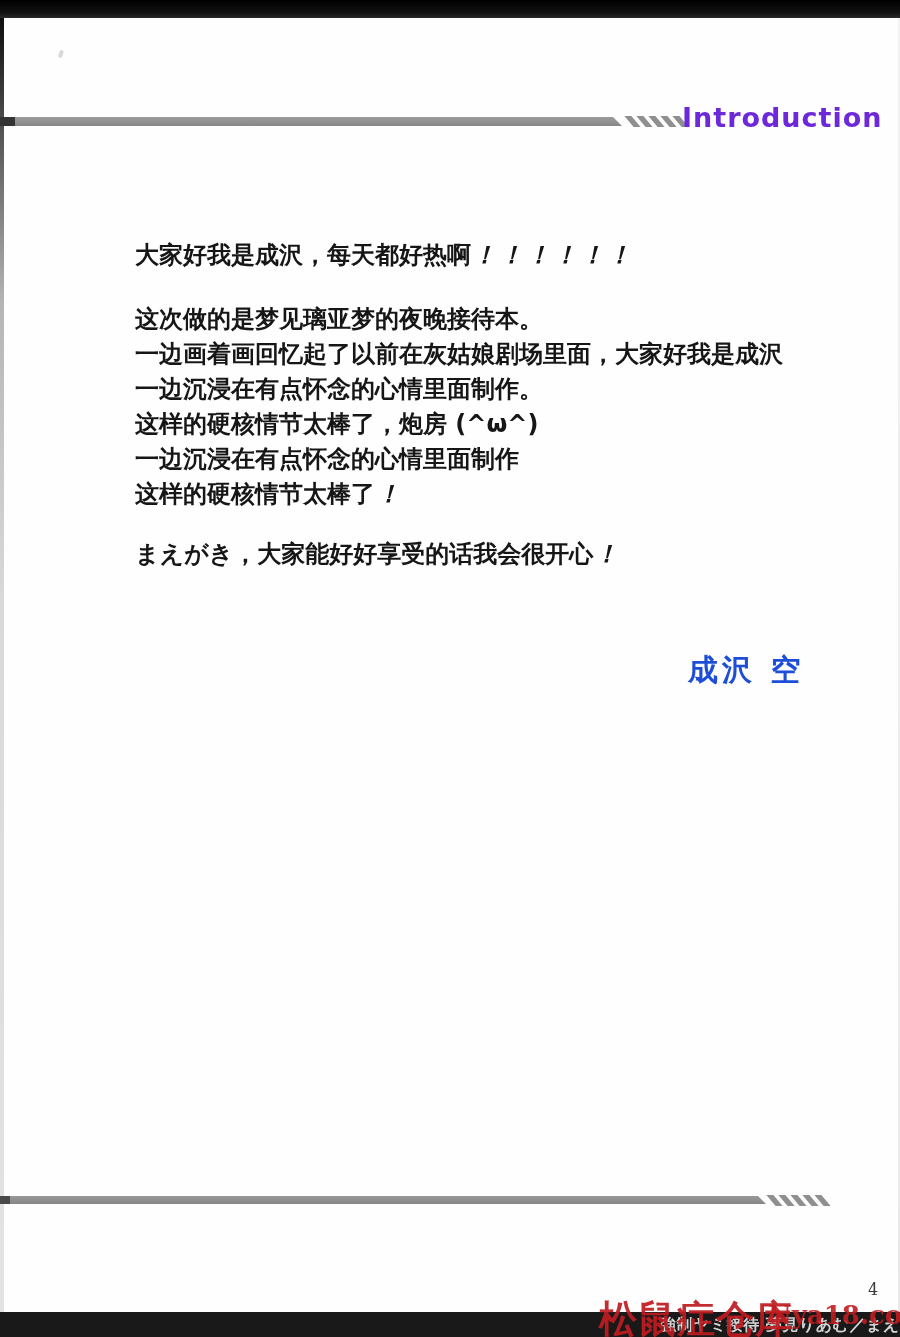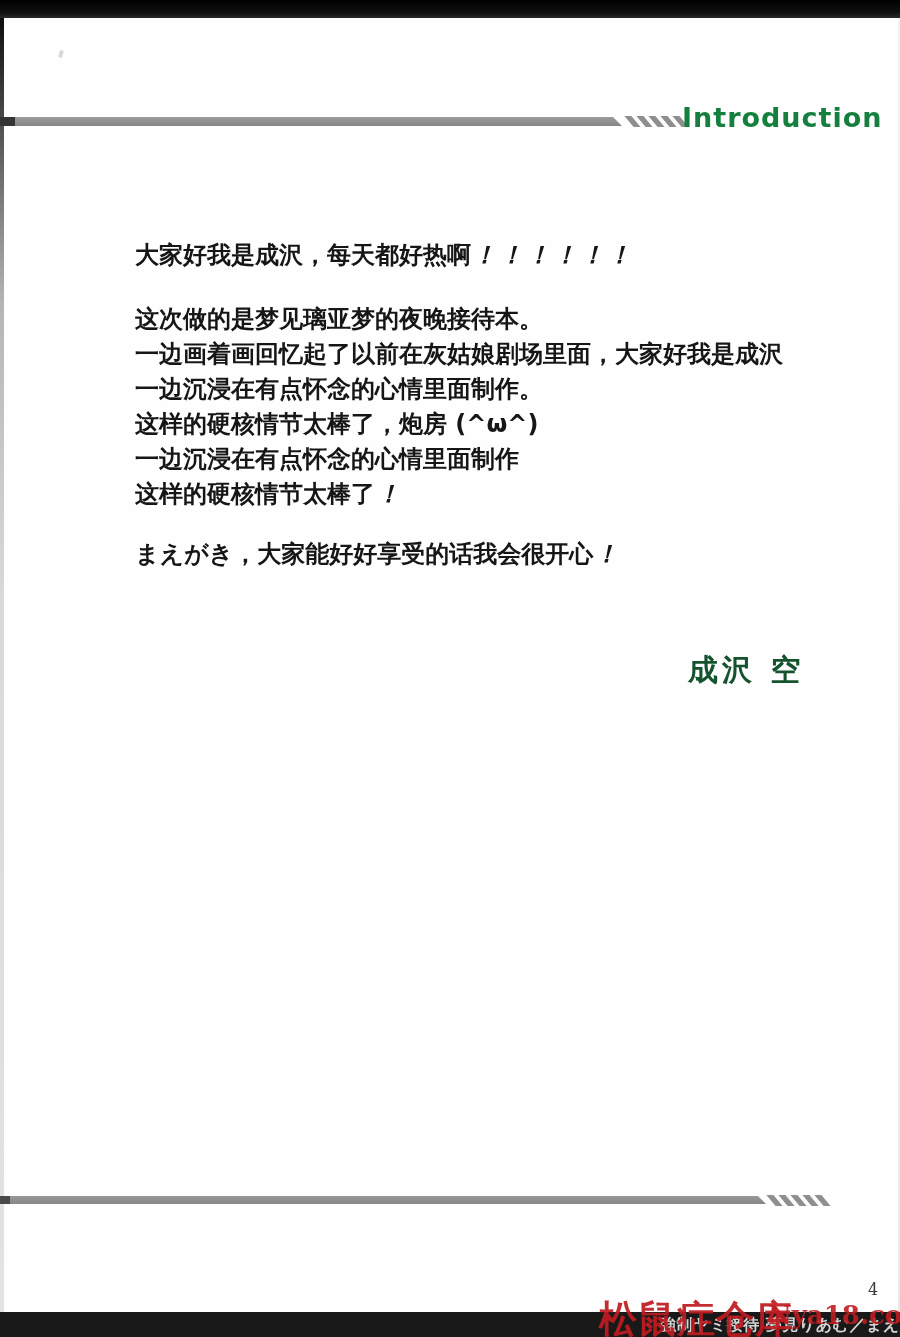--- a/index.html
+++ b/index.html
@@ -44,21 +44,21 @@
   }
   .stripes.header-stripes{top:116px;left:629px;}
   .stripe{
     width:7px;height:11px;background:#8f8f8f;
     margin-right:5px;
     transform:skewX(40deg);
   }
   .intro-title{
     position:absolute;left:682px;top:102px;
     font-size:27px;font-weight:bold;letter-spacing:1px;
-    color:#15803d;
+    color:#6d28d9;
   }
 
   
   .body-text{
     position:absolute;left:135px;top:238px;width:720px;
     color:#161616;
   }
   .line{
     height:35px;line-height:35px;
     font-size:24px;font-weight:bold;
@@ -67,21 +67,21 @@
   .line.gap{margin-top:29px;}
   .line.gap2{margin-top:25px;}
   .bang{
     display:inline-block;
     transform:skewX(-14deg);
     letter-spacing:3px;margin-left:3px;
   }
   .signature{
     position:absolute;left:688px;top:650px;
     font-size:30px;font-weight:bold;letter-spacing:4px;
-    color:#14532d;white-space:nowrap;
+    color:#1d4ed8;white-space:nowrap;
   }
 
   
   .footer-bar{
     position:absolute;top:1196px;left:0;width:766px;height:8px;
     background:linear-gradient(180deg,#989898,#868686);
     clip-path:polygon(0 0,calc(100% - 8px) 0,100% 100%,0 100%);
   }
   .footer-bar-nub{
     position:absolute;left:0;top:0;width:10px;height:100%;

